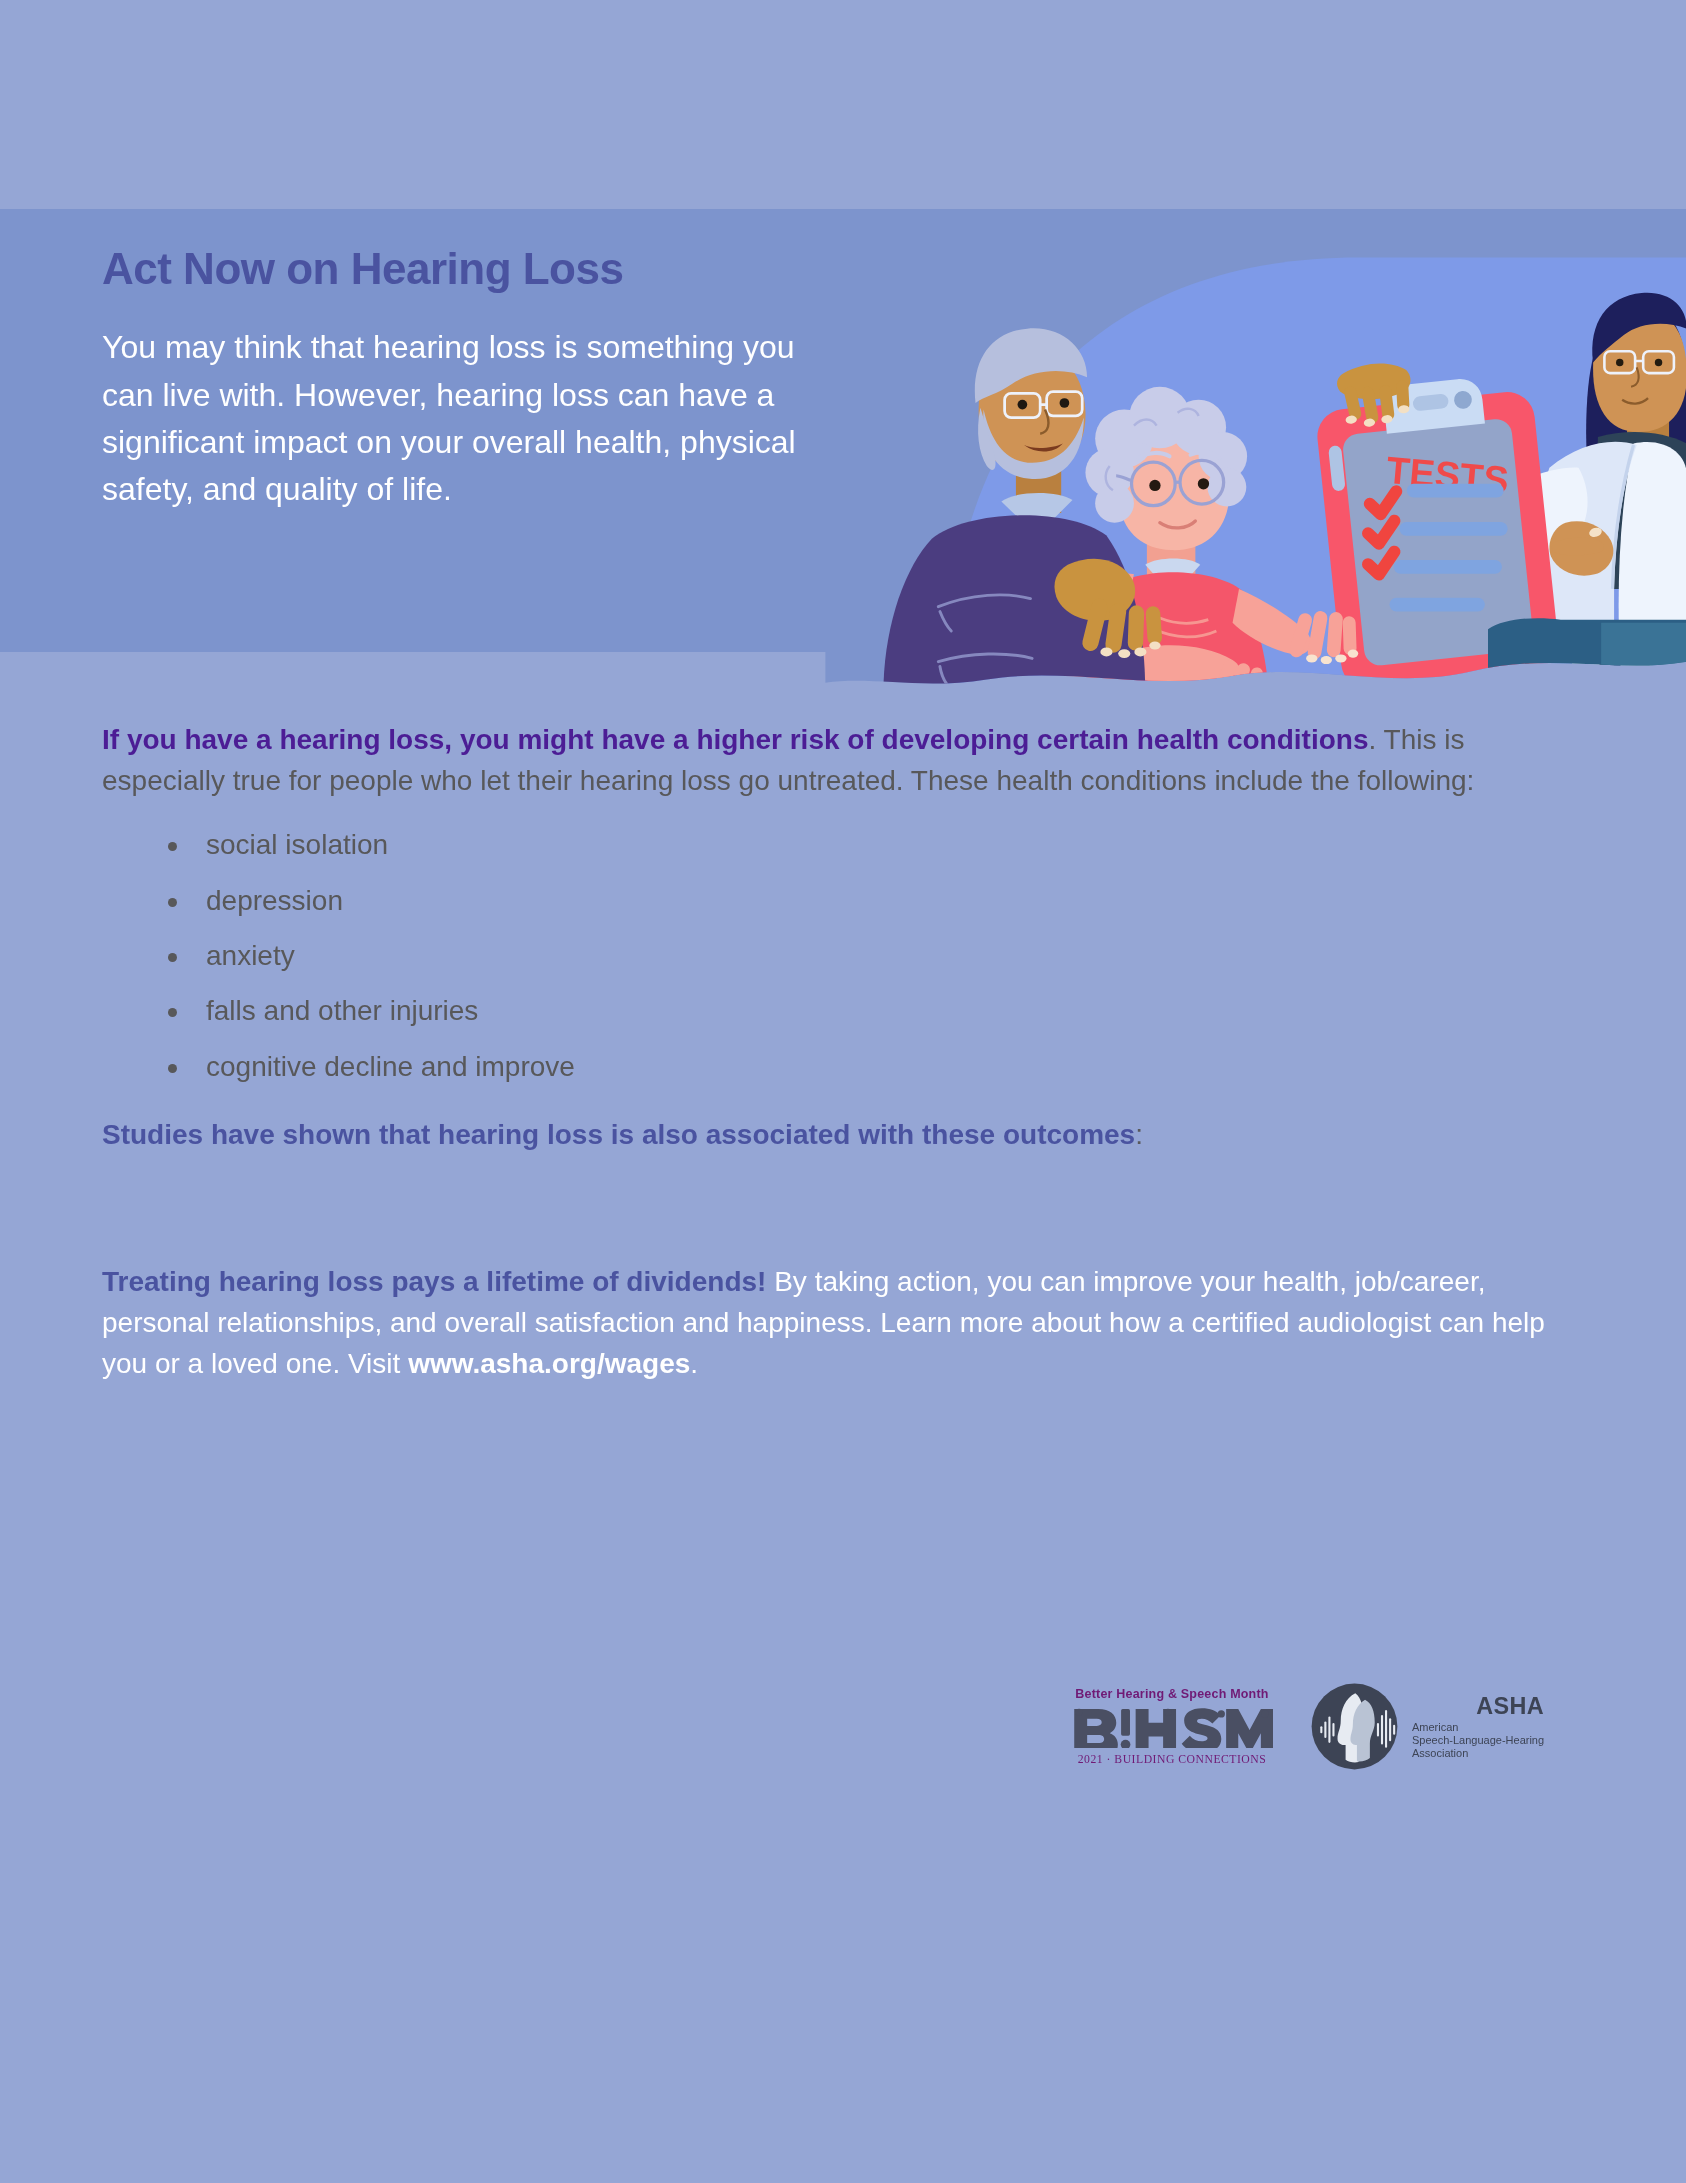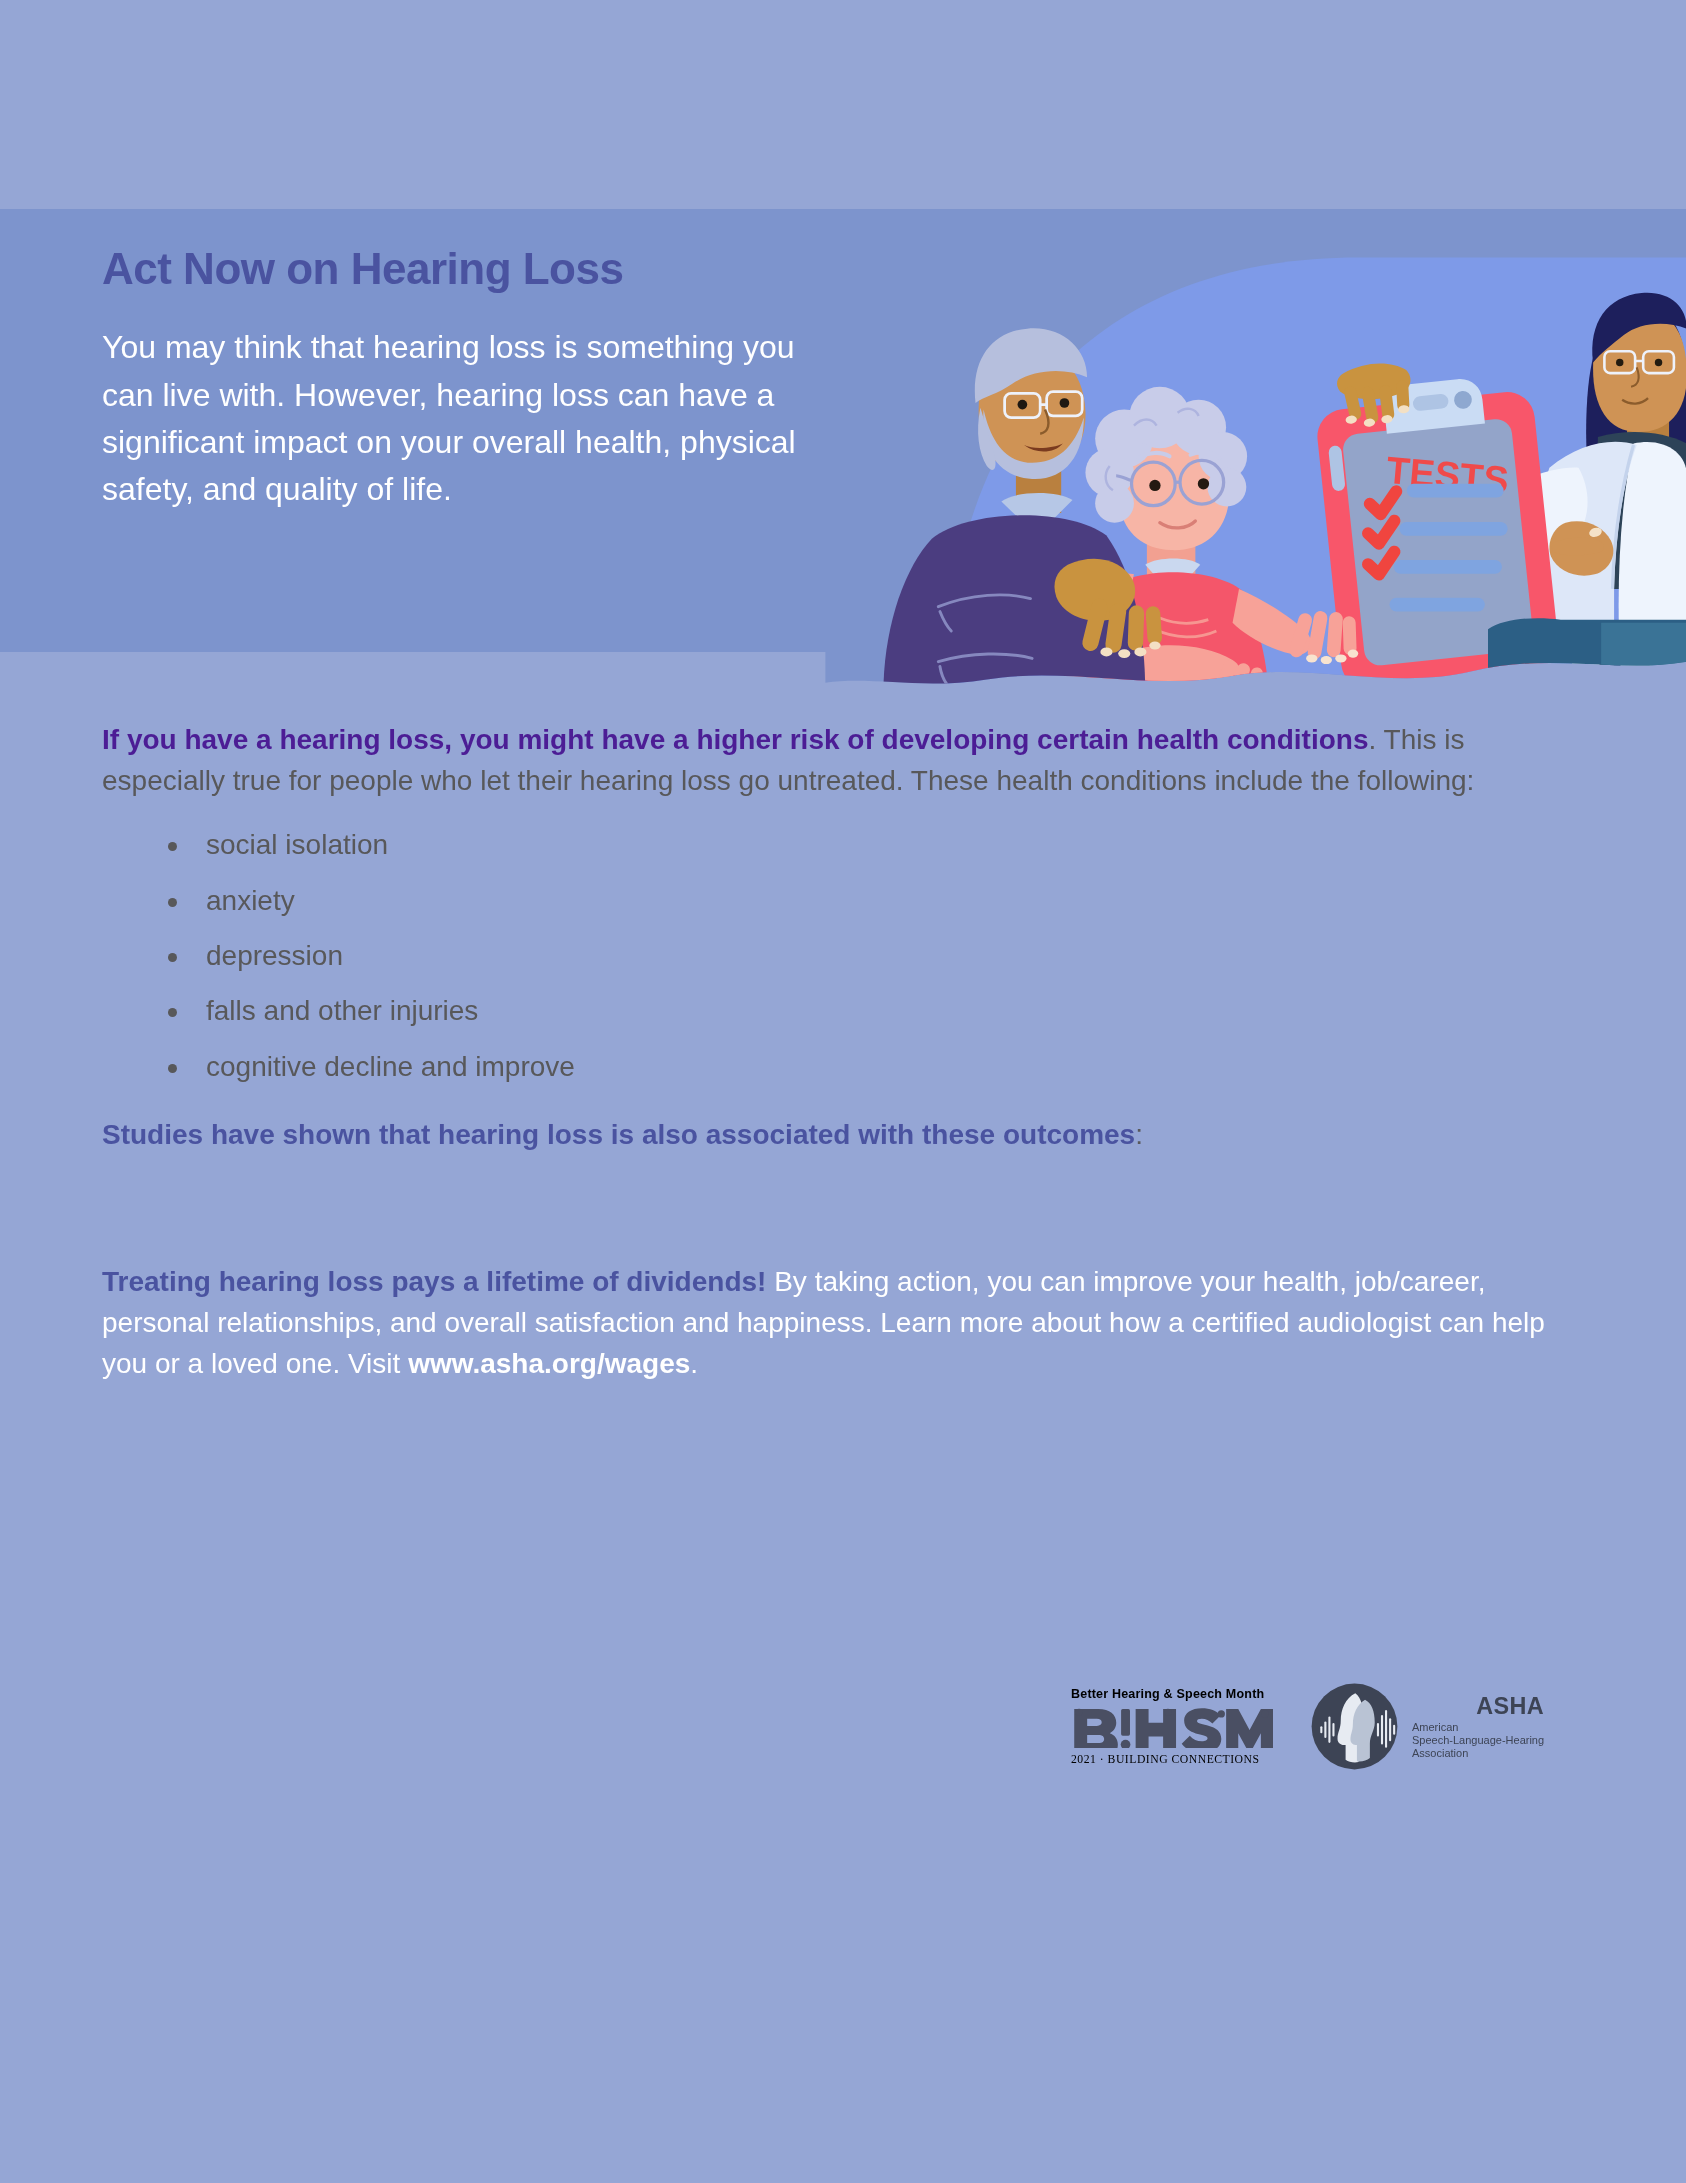--- a/index.html
+++ b/index.html
@@ -141,22 +141,22 @@
     left: 1071px;
     top: 1672px;
     width: 558px;
     height: 109px;
     display: flex;
     align-items: center;
     gap: 37px;
   }
   .bhsm {
     width: 202px;
-    text-align: left;
-    color: #000000;
+    text-align: center;
+    color: #701a75;
   }
   .bhsm-top {
     font-size: 12.5px;
     font-weight: bold;
     letter-spacing: 0.2px;
     margin-bottom: 2.4px;
     white-space: nowrap;
   }
   .bhsm-bottom {
     font-size: 11.7px;
@@ -424,22 +424,22 @@
 </div>
 
 <div class="content">
 
   <p class="para">
     <span class="lead">If you have a hearing loss, you might have a higher risk of developing certain health conditions</span><span>. This is especially true for people who let their hearing loss go untreated. These health conditions include the following:</span>
   </p>
 
   <ul class="bullets">
     <li>social isolation</li>
+    <li>depression</li>
     <li>anxiety</li>
-    <li>depression</li>
     <li>falls and other injuries</li>
     <li>cognitive decline and improve</li>
   </ul>
 
   <p class="section-head">
     <span>Studies have shown that hearing loss is also associated with these outcomes</span><span class="tail">:</span>
   </p>
 
 
   <div class="gap"></div>

